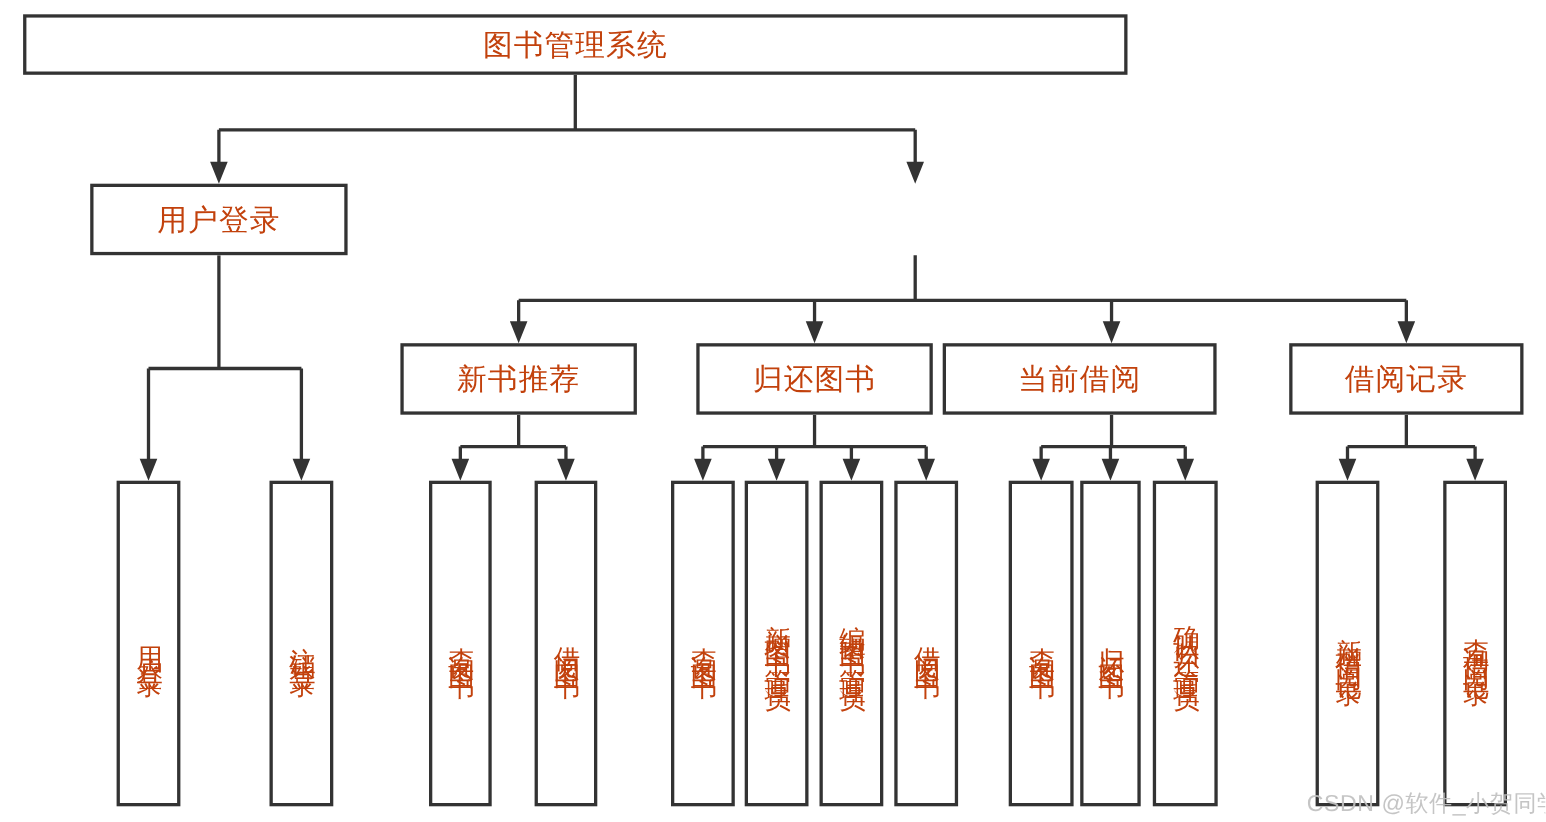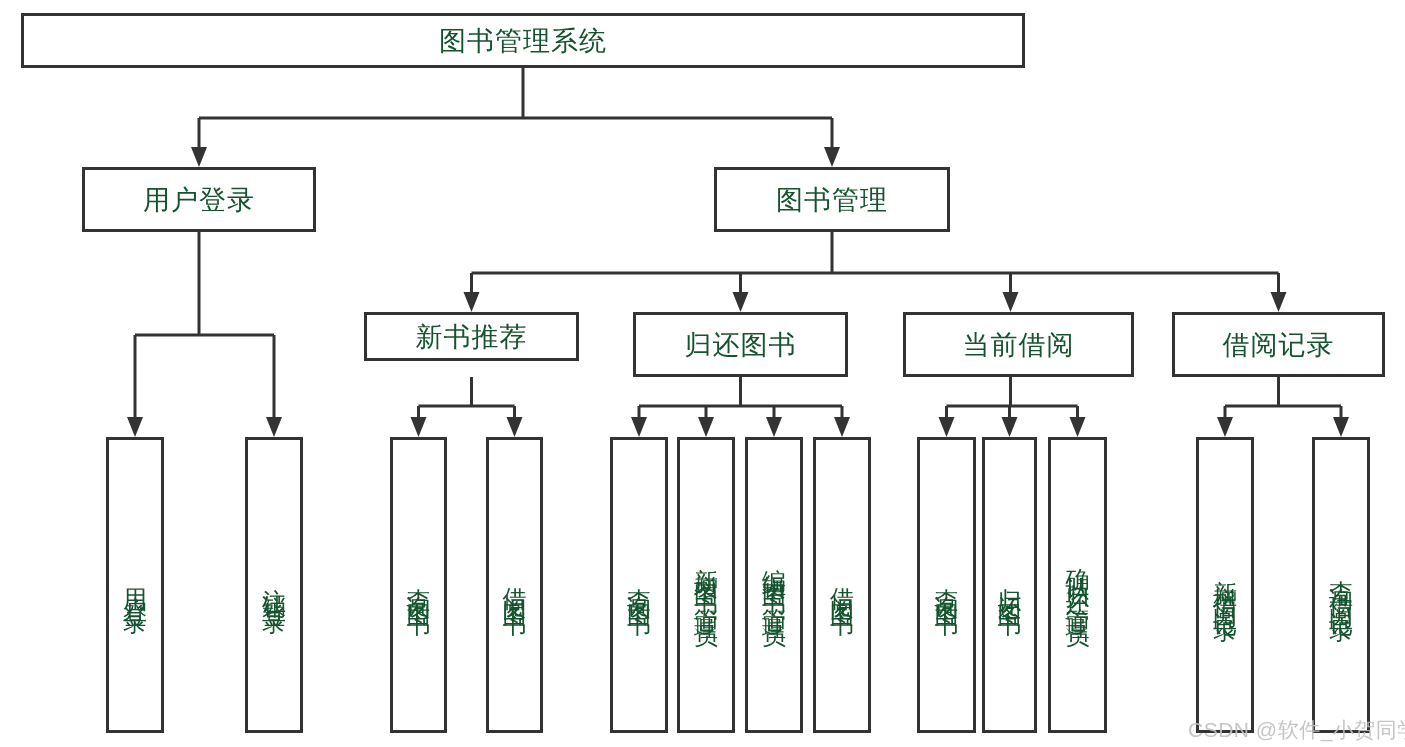--- a/index.html
+++ b/index.html
@@ -20,21 +20,21 @@
     left: 0; top: 0;
     width: 1405px;
     height: 747px;
     z-index: 0;
   }
   .node {
     position: absolute;
     box-sizing: border-box;
     border: 3px solid #333333;
     background: #ffffff;
-    color: #14532d;
+    color: #c2410c;
     display: flex;
     align-items: center;
     justify-content: center;
     z-index: 1;
   }
   .h-label {
     font-size: 27px;
     letter-spacing: 1px;
     white-space: nowrap;
   }
@@ -43,23 +43,23 @@
     text-orientation: mixed;
     font-size: 24px;
     line-height: 1;
     letter-spacing: 8px;
     white-space: nowrap;
   }
   
   .n-root { left: 21px;   top: 13px;  width: 1004px; height: 55px; }
   .n-l2a  { left: 82px;   top: 167px; width: 234px;  height: 65px; }
   .n-l2b  { left: 714px;  top: 167px; width: 236px;  height: 65px; }
-  .n-l3a  { left: 364px;  top: 312px; width: 215px;  height: 49px; }
+  .n-l3a  { left: 364px;  top: 312px; width: 215px;  height: 65px; }
   .n-l3b  { left: 633px;  top: 312px; width: 215px;  height: 65px; }
-  .n-l3c  { left: 903px;  top: 312px; width: 231px;  height: 65px; }
+  .n-l3c  { left: 857px;  top: 312px; width: 249px;  height: 65px; }
   .n-l3d  { left: 1172px; top: 312px; width: 213px;  height: 65px; }
   .leaf   { top: 437px; height: 296px; width: 58px; }
   .f-1  { left: 106px; }
   .f-2  { left: 245px; }
   .f-3  { left: 390px;  width: 57px; }
   .f-4  { left: 486px;  width: 57px; }
   .f-5  { left: 610px; }
   .f-6  { left: 677px; }
   .f-7  { left: 745px; }
   .f-8  { left: 813px; }
@@ -104,23 +104,20 @@
       M938.5,417 h16 l-8,20 z M1001.5,417 h16 l-8,20 z M1069.5,417 h16 l-8,20 z
       M1217,417 h16 l-8,20 z M1333,417 h16 l-8,20 z"></path>
   </svg>
 
   <div class="node n-root">
     <span class="h-label">图书管理系统</span>
   </div>
 
   <div class="node n-l2a">
     <span class="h-label">用户登录</span>
-  </div>
-  <div class="node n-l2b">
-    <span class="h-label">图书管理</span>
   </div>
 
   <div class="node n-l3a">
     <span class="h-label">新书推荐</span>
   </div>
   <div class="node n-l3b">
     <span class="h-label">归还图书</span>
   </div>
   <div class="node n-l3c">
     <span class="h-label">当前借阅</span>

